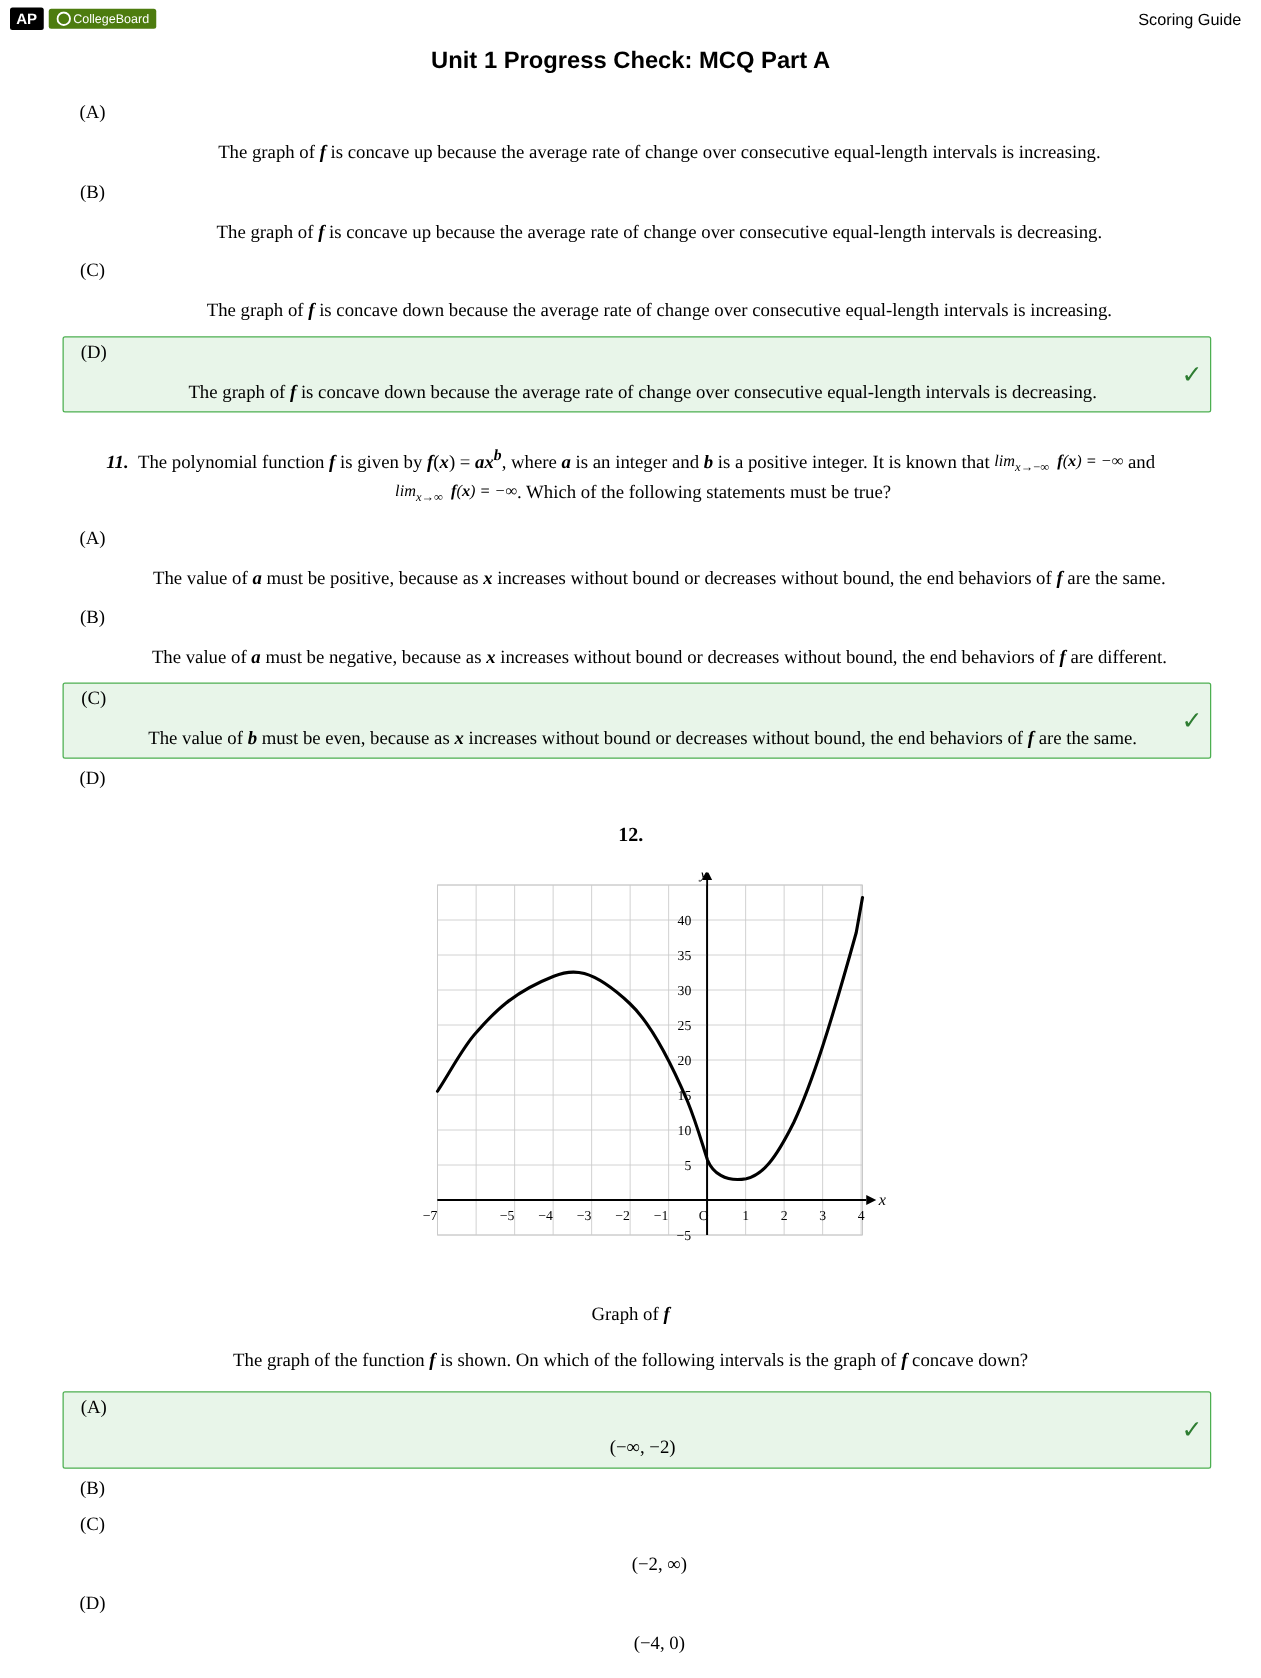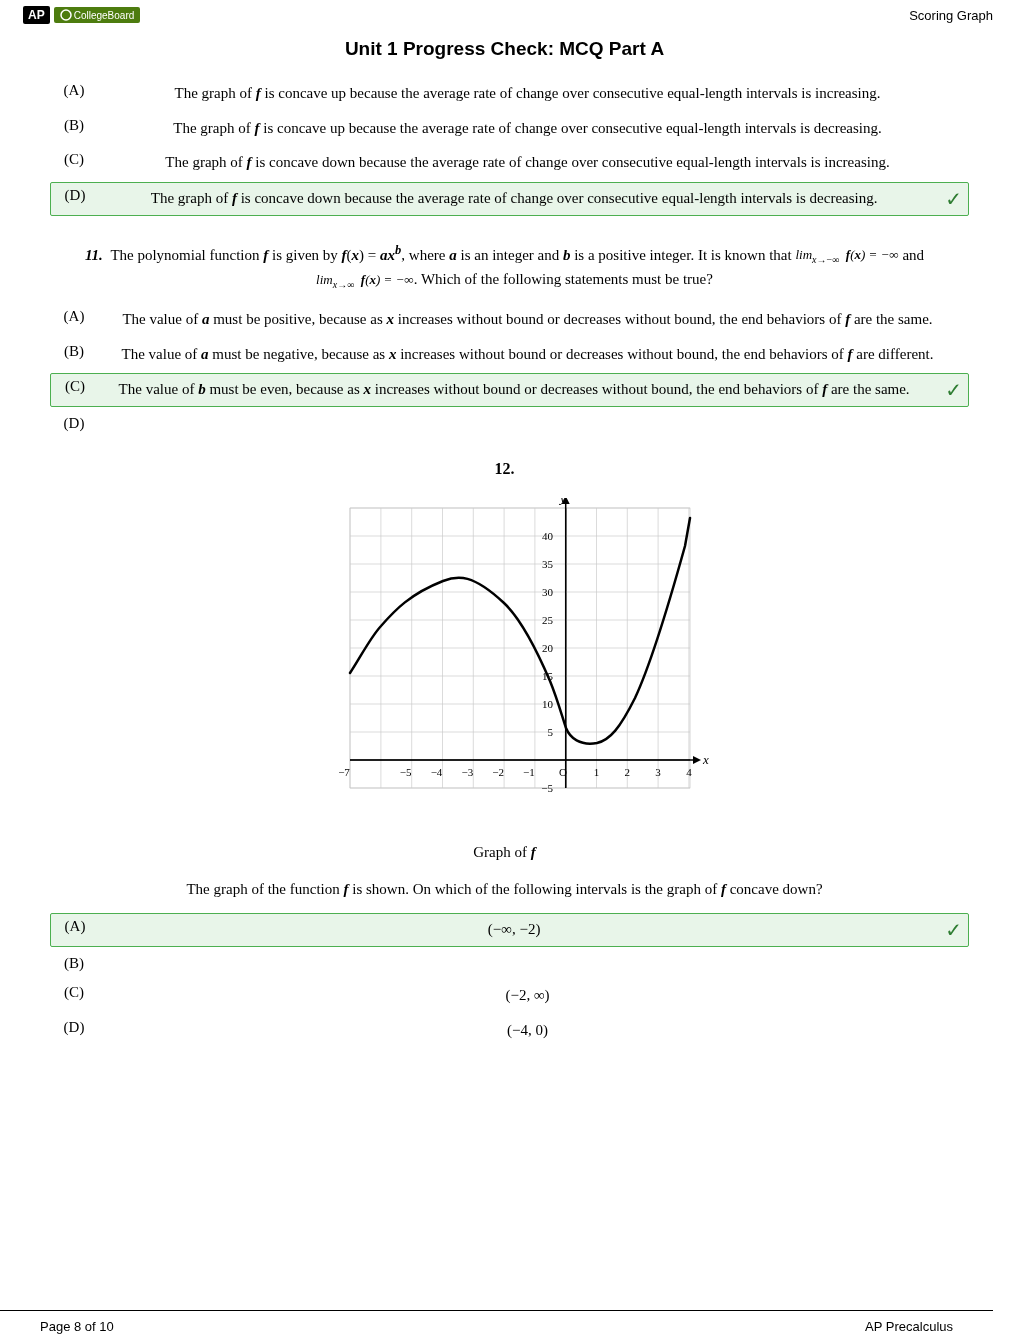--- a/index.html
+++ b/index.html
@@ -9,21 +9,21 @@
       background: #fff;
       color: #000;
       width: 1009px;
       min-height: 1342px;
       position: relative;
     }
     .header {
       display: flex;
       justify-content: space-between;
       align-items: center;
-      padding: 6px 16px 4px 23px;
+      padding: 6px 16px 4px 8px;
       border-bottom: none;
     }
     .header-logo {
       display: flex;
       align-items: center;
       gap: 4px;
     }
     .ap-badge {
       background: #000;
       color: #fff;
@@ -79,20 +79,21 @@
     }
     .option-label {
       font-weight: normal;
       min-width: 36px;
       font-size: 15px;
     }
     .option-text {
       font-size: 15px;
       line-height: 1.5;
       flex: 1;
+      margin-top: 29px;
     }
     .checkmark {
       color: #2e7d32;
       font-size: 20px;
       margin-left: auto;
       padding-left: 10px;
       align-self: center;
     }
     .question-stem {
       margin-bottom: 12px;
@@ -141,21 +142,21 @@
 <div class="header">
   <div class="header-logo">
     <span class="ap-badge">AP</span>
     <span class="cb-logo">
       <svg width="12" height="12" viewBox="0 0 12 12">
           <circle cx="6" cy="6" r="5" fill="none" stroke="#fff" stroke-width="1.5"></circle>
         </svg>
       CollegeBoard
     </span>
   </div>
-  <div class="scoring-guide">Scoring Graph</div>
+  <div class="scoring-guide">Scoring Guide</div>
 </div>
 
 <div class="page-content">
 
   <div class="unit-title">Unit 1 Progress Check: MCQ Part A</div>
 
   <div class="question-block">
     <ul class="options-list">
       <li class="option-item">
         <span class="option-label">(A)</span>

